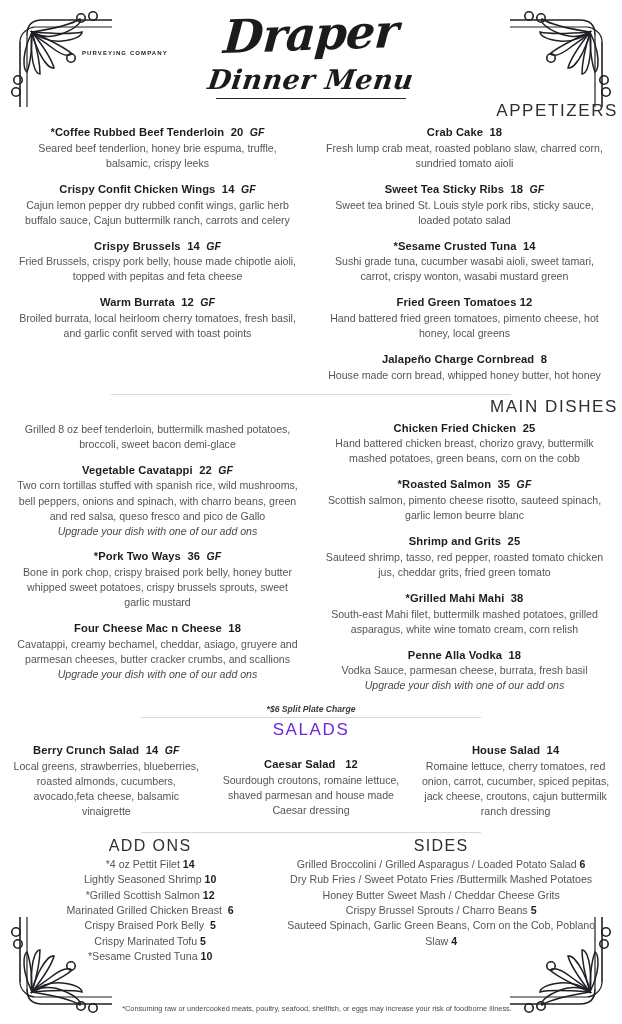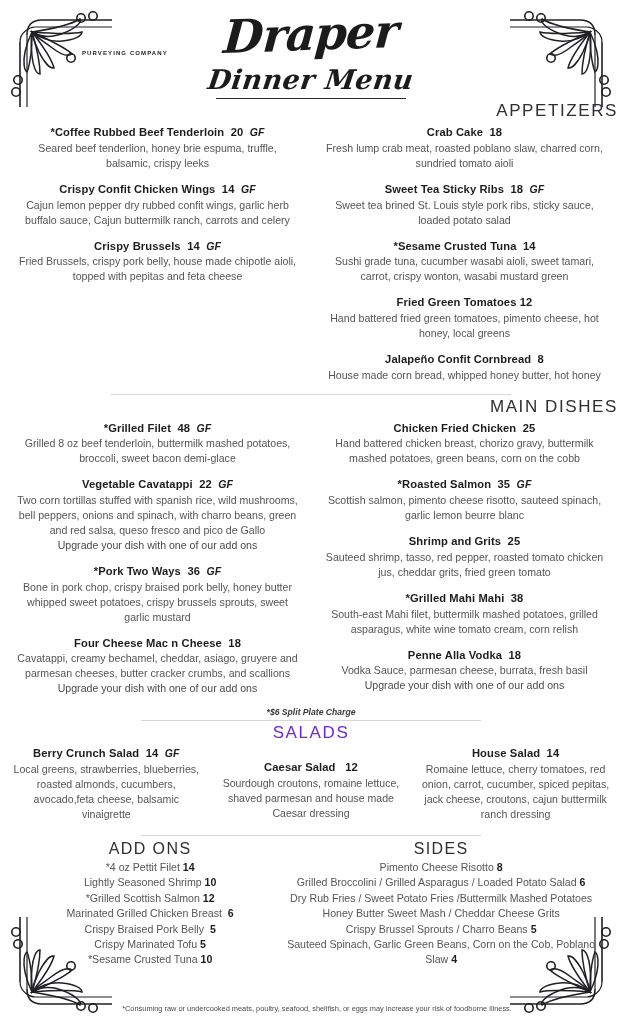--- a/index.html
+++ b/index.html
@@ -118,20 +118,21 @@
     font-size: 10.5px;
   }
   .item-desc {
     font-size: 10.6px;
     color: #555558;
     line-height: 1.42;
     margin-top: 1px;
   }
   .item-note {
     font-size: 10.6px;
+    font-style: italic;
     color: #4a4a4e;
     line-height: 1.4;
   }
 
   .split-charge {
     text-align: center;
     font-size: 8.6px;
     font-style: italic;
     font-weight: bold;
     color: #39393c;
@@ -310,20 +311,24 @@
           <div class="item-desc">Seared beef tenderlion, honey brie espuma, truffle, balsamic, crispy leeks</div>
         </div>
         <div class="item">
           <div class="item-name"><span>Crispy Confit Chicken Wings</span>&nbsp; <span>14</span> &nbsp;<span class="gf">GF</span></div>
           <div class="item-desc">Cajun lemon pepper dry rubbed confit wings, garlic herb buffalo sauce, Cajun buttermilk ranch, carrots and celery</div>
         </div>
         <div class="item">
           <div class="item-name"><span>Crispy Brussels</span>&nbsp; <span>14</span> &nbsp;<span class="gf">GF</span></div>
           <div class="item-desc">Fried Brussels, crispy pork belly, house made chipotle aioli, topped with pepitas and feta cheese</div>
         </div>
+        <div class="item">
+          <div class="item-name"><span>Warm Burrata</span>&nbsp; <span>12</span> &nbsp;<span class="gf">GF</span></div>
+          <div class="item-desc">Broiled burrata, local heirloom cherry tomatoes, fresh basil, and garlic confit served with toast points</div>
+        </div>
 
       </div>
       <div class="col">
 
         <div class="item">
           <div class="item-name"><span>Crab Cake</span>&nbsp; <span>18</span> <span class="gf"></span></div>
           <div class="item-desc">Fresh lump crab meat, roasted poblano slaw, charred corn, sundried tomato aioli</div>
         </div>
         <div class="item">
           <div class="item-name"><span>Sweet Tea Sticky Ribs</span>&nbsp; <span>18</span> &nbsp;<span class="gf">GF</span></div>
@@ -331,34 +336,33 @@
         </div>
         <div class="item">
           <div class="item-name"><span>*Sesame Crusted Tuna</span>&nbsp; <span>14</span> <span class="gf"></span></div>
           <div class="item-desc">Sushi grade tuna, cucumber wasabi aioli, sweet tamari, carrot, crispy wonton, wasabi mustard green</div>
         </div>
         <div class="item">
           <div class="item-name"><span>Fried Green Tomatoes</span> <span>12</span> <span class="gf"></span></div>
           <div class="item-desc">Hand battered fried green tomatoes, pimento cheese, hot honey, local greens</div>
         </div>
         <div class="item">
-          <div class="item-name"><span>Jalapeño Confit Cornbread</span>&nbsp; <span>8</span> <span class="gf"></span></div>
+          <div class="item-name"><span>Jalapeño Charge Cornbread</span>&nbsp; <span>8</span> <span class="gf"></span></div>
           <div class="item-desc">House made corn bread, whipped honey butter, hot honey</div>
         </div>
 
       </div>
     </div>
 
     <div class="divider"></div>
     <div class="section-head">MAIN DISHES</div>
     <div class="cols">
       <div class="col">
 
         <div class="item">
-          <div class="item-name"><span>*Grilled Filet</span>&nbsp; <span>48</span> &nbsp;<span class="gf">GF</span></div>
           <div class="item-desc">Grilled 8 oz beef tenderloin, buttermilk mashed potatoes, broccoli, sweet bacon demi-glace</div>
         </div>
         <div class="item">
           <div class="item-name"><span>Vegetable Cavatappi</span>&nbsp; <span>22</span> &nbsp;<span class="gf">GF</span></div>
           <div class="item-desc">Two corn tortillas stuffed with spanish rice, wild mushrooms, bell peppers, onions and spinach, with charro beans, green and red salsa, queso fresco and pico de Gallo</div>
           <div class="item-note">Upgrade your dish with one of our add ons</div>
         </div>
         <div class="item">
           <div class="item-name"><span>*Pork Two Ways</span>&nbsp; <span>36</span> &nbsp;<span class="gf">GF</span></div>
           <div class="item-desc">Bone in pork chop, crispy braised pork belly, honey butter whipped sweet potatoes, crispy brussels sprouts, sweet garlic mustard</div>
@@ -431,21 +435,20 @@
         <div class="bottom-line"><span>Lightly Seasoned Shrimp</span> <b>10</b></div>
         <div class="bottom-line"><span>*Grilled Scottish Salmon</span> <b>12</b></div>
         <div class="bottom-line"><span>Marinated Grilled Chicken Breast</span> &nbsp;<b>6</b></div>
         <div class="bottom-line"><span>Crispy Braised Pork Belly</span> &nbsp;<b>5</b></div>
         <div class="bottom-line"><span>Crispy Marinated Tofu</span> <b>5</b></div>
         <div class="bottom-line"><span>*Sesame Crusted  Tuna</span> <b>10</b></div>
       </div>
 
       <div class="bottom-col right">
         <div class="bottom-head">SIDES</div>
-        <div class="bottom-line"><span>Pimento Cheese Risotto</span> <b>8</b></div>
         <div class="bottom-line"><span>Grilled  Broccolini / Grilled Asparagus / Loaded Potato Salad</span> <b>6</b></div>
         <div class="bottom-line"><span>Dry Rub Fries / Sweet Potato Fries /Buttermilk Mashed Potatoes Honey Butter Sweet Mash / Cheddar Cheese Grits</span> <b></b></div>
         <div class="bottom-line"><span>Crispy Brussel Sprouts / Charro Beans</span> <b>5</b></div>
         <div class="bottom-line"><span>Sauteed Spinach, Garlic Green Beans, Corn on the Cob, Poblano Slaw</span> <b>4</b></div>
       </div>
 
     </div>
 
   </div>
 

